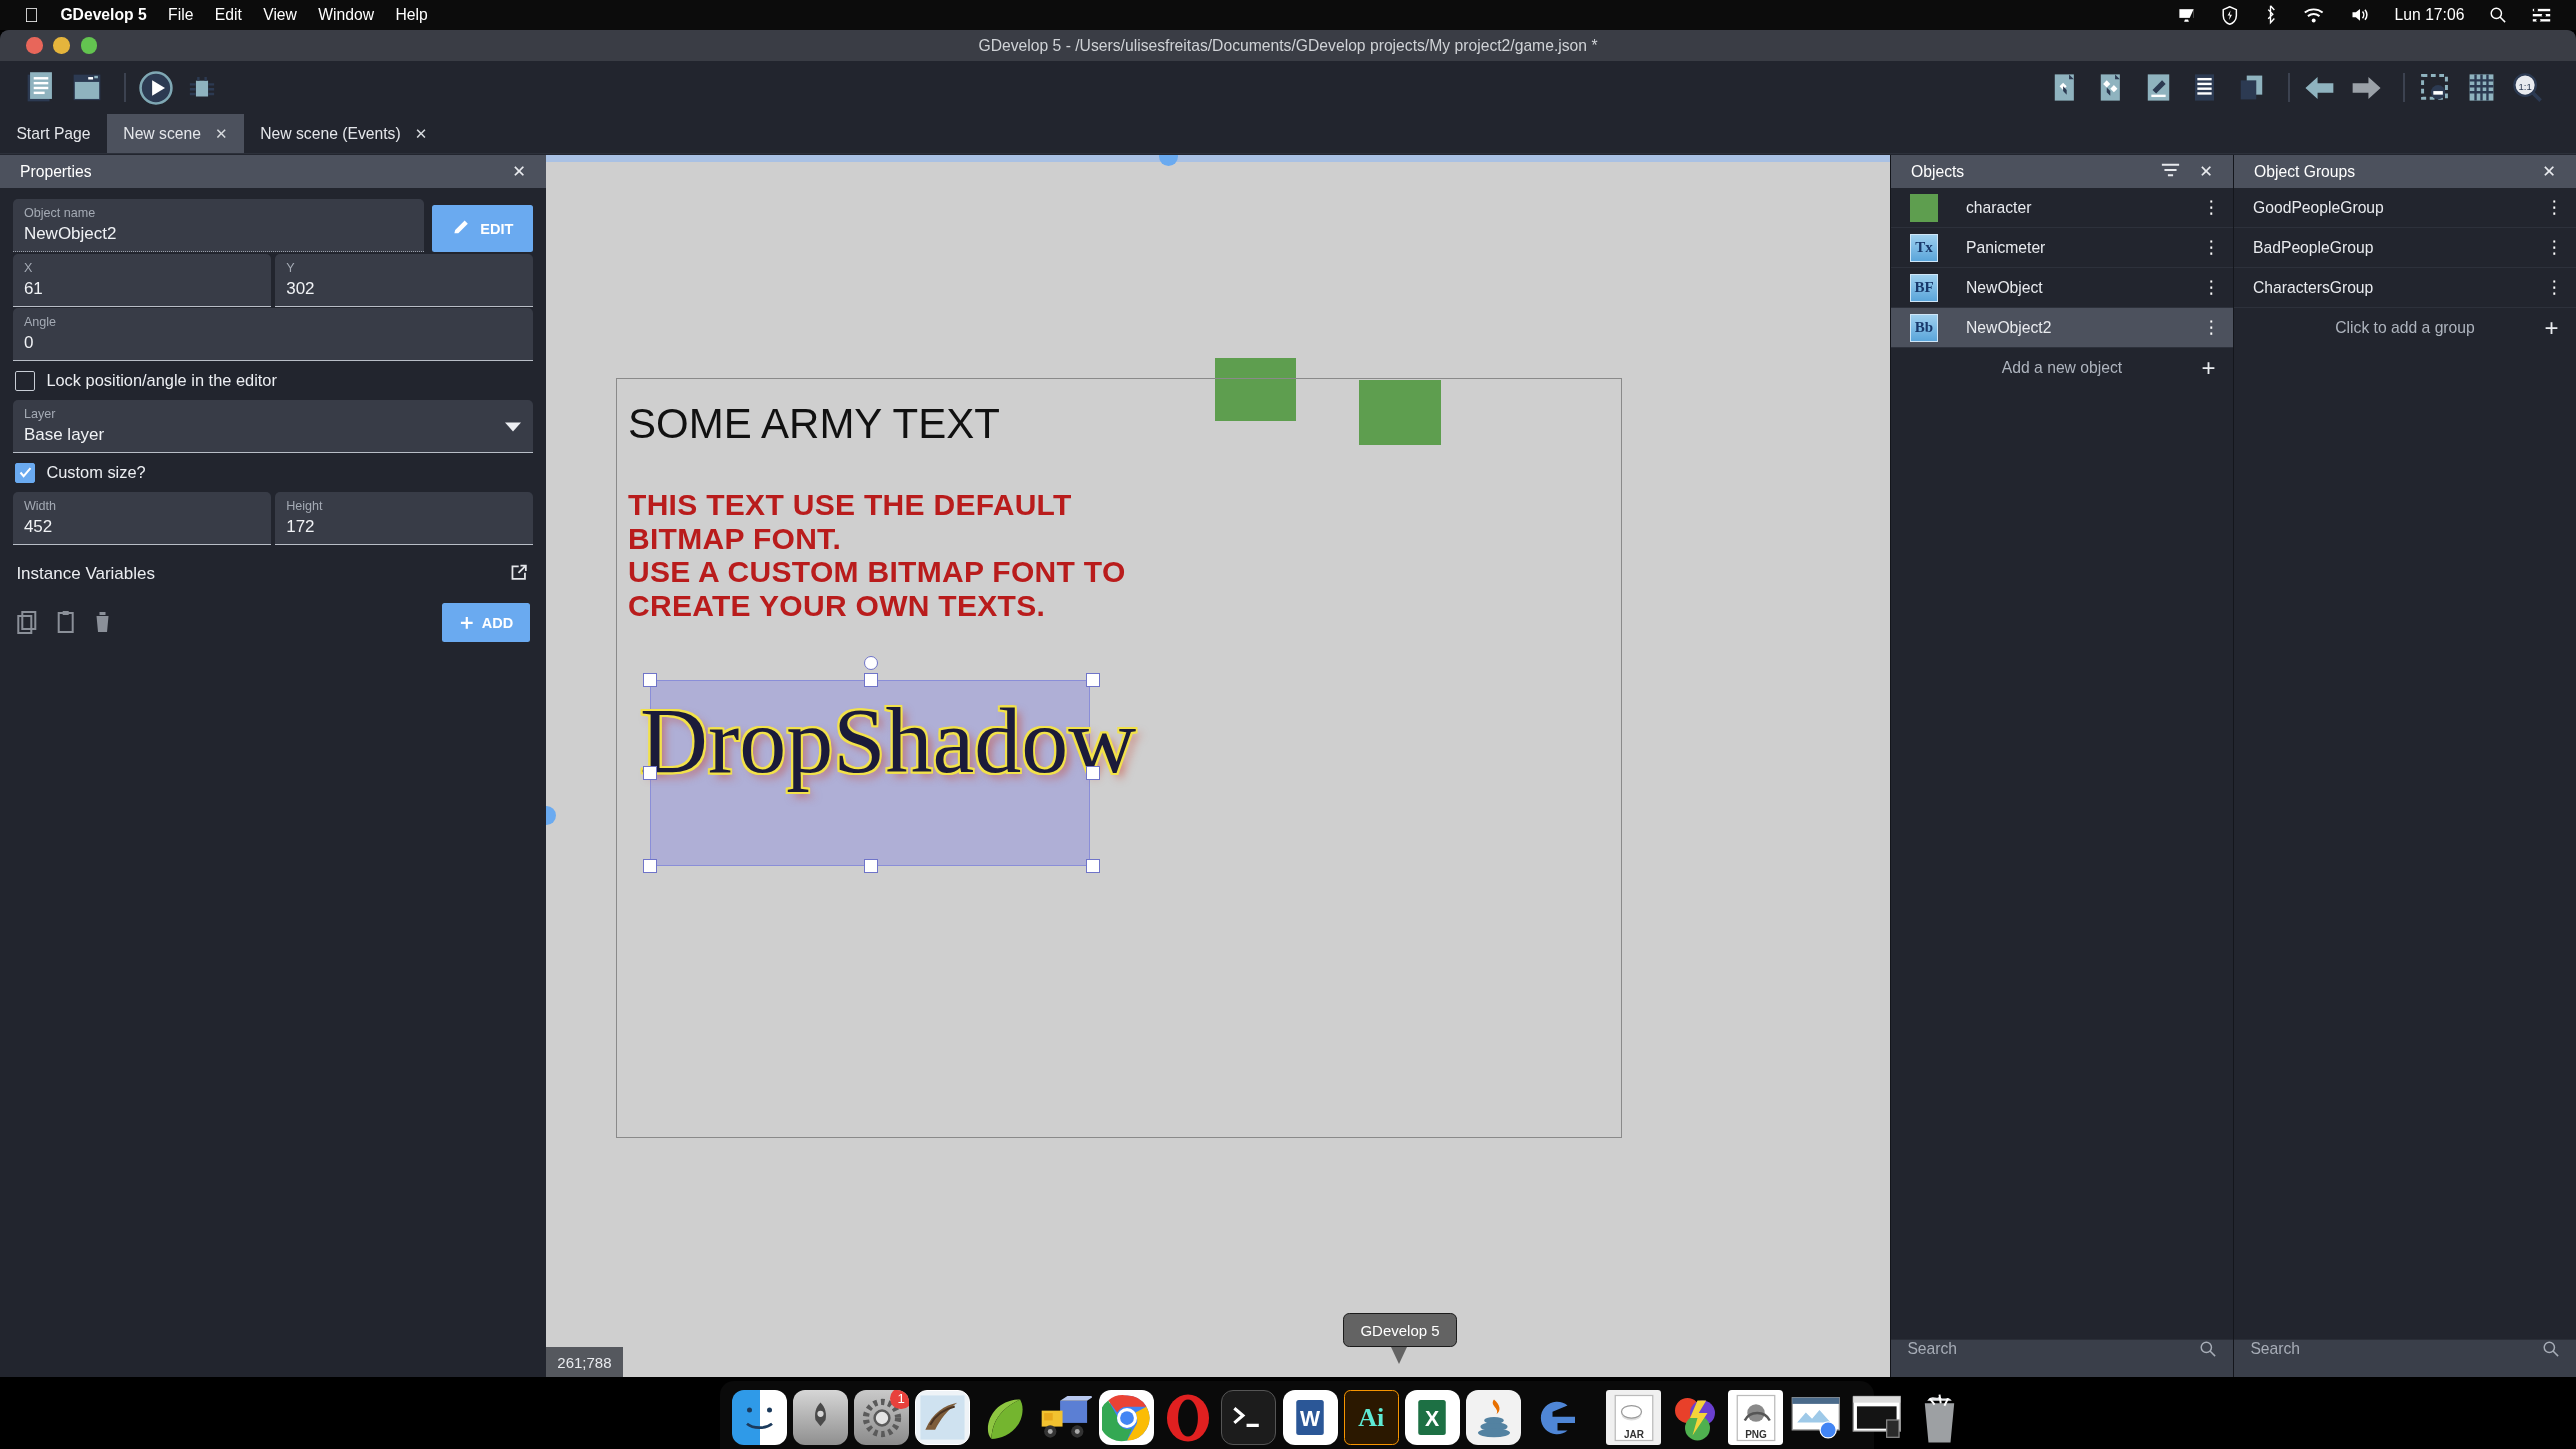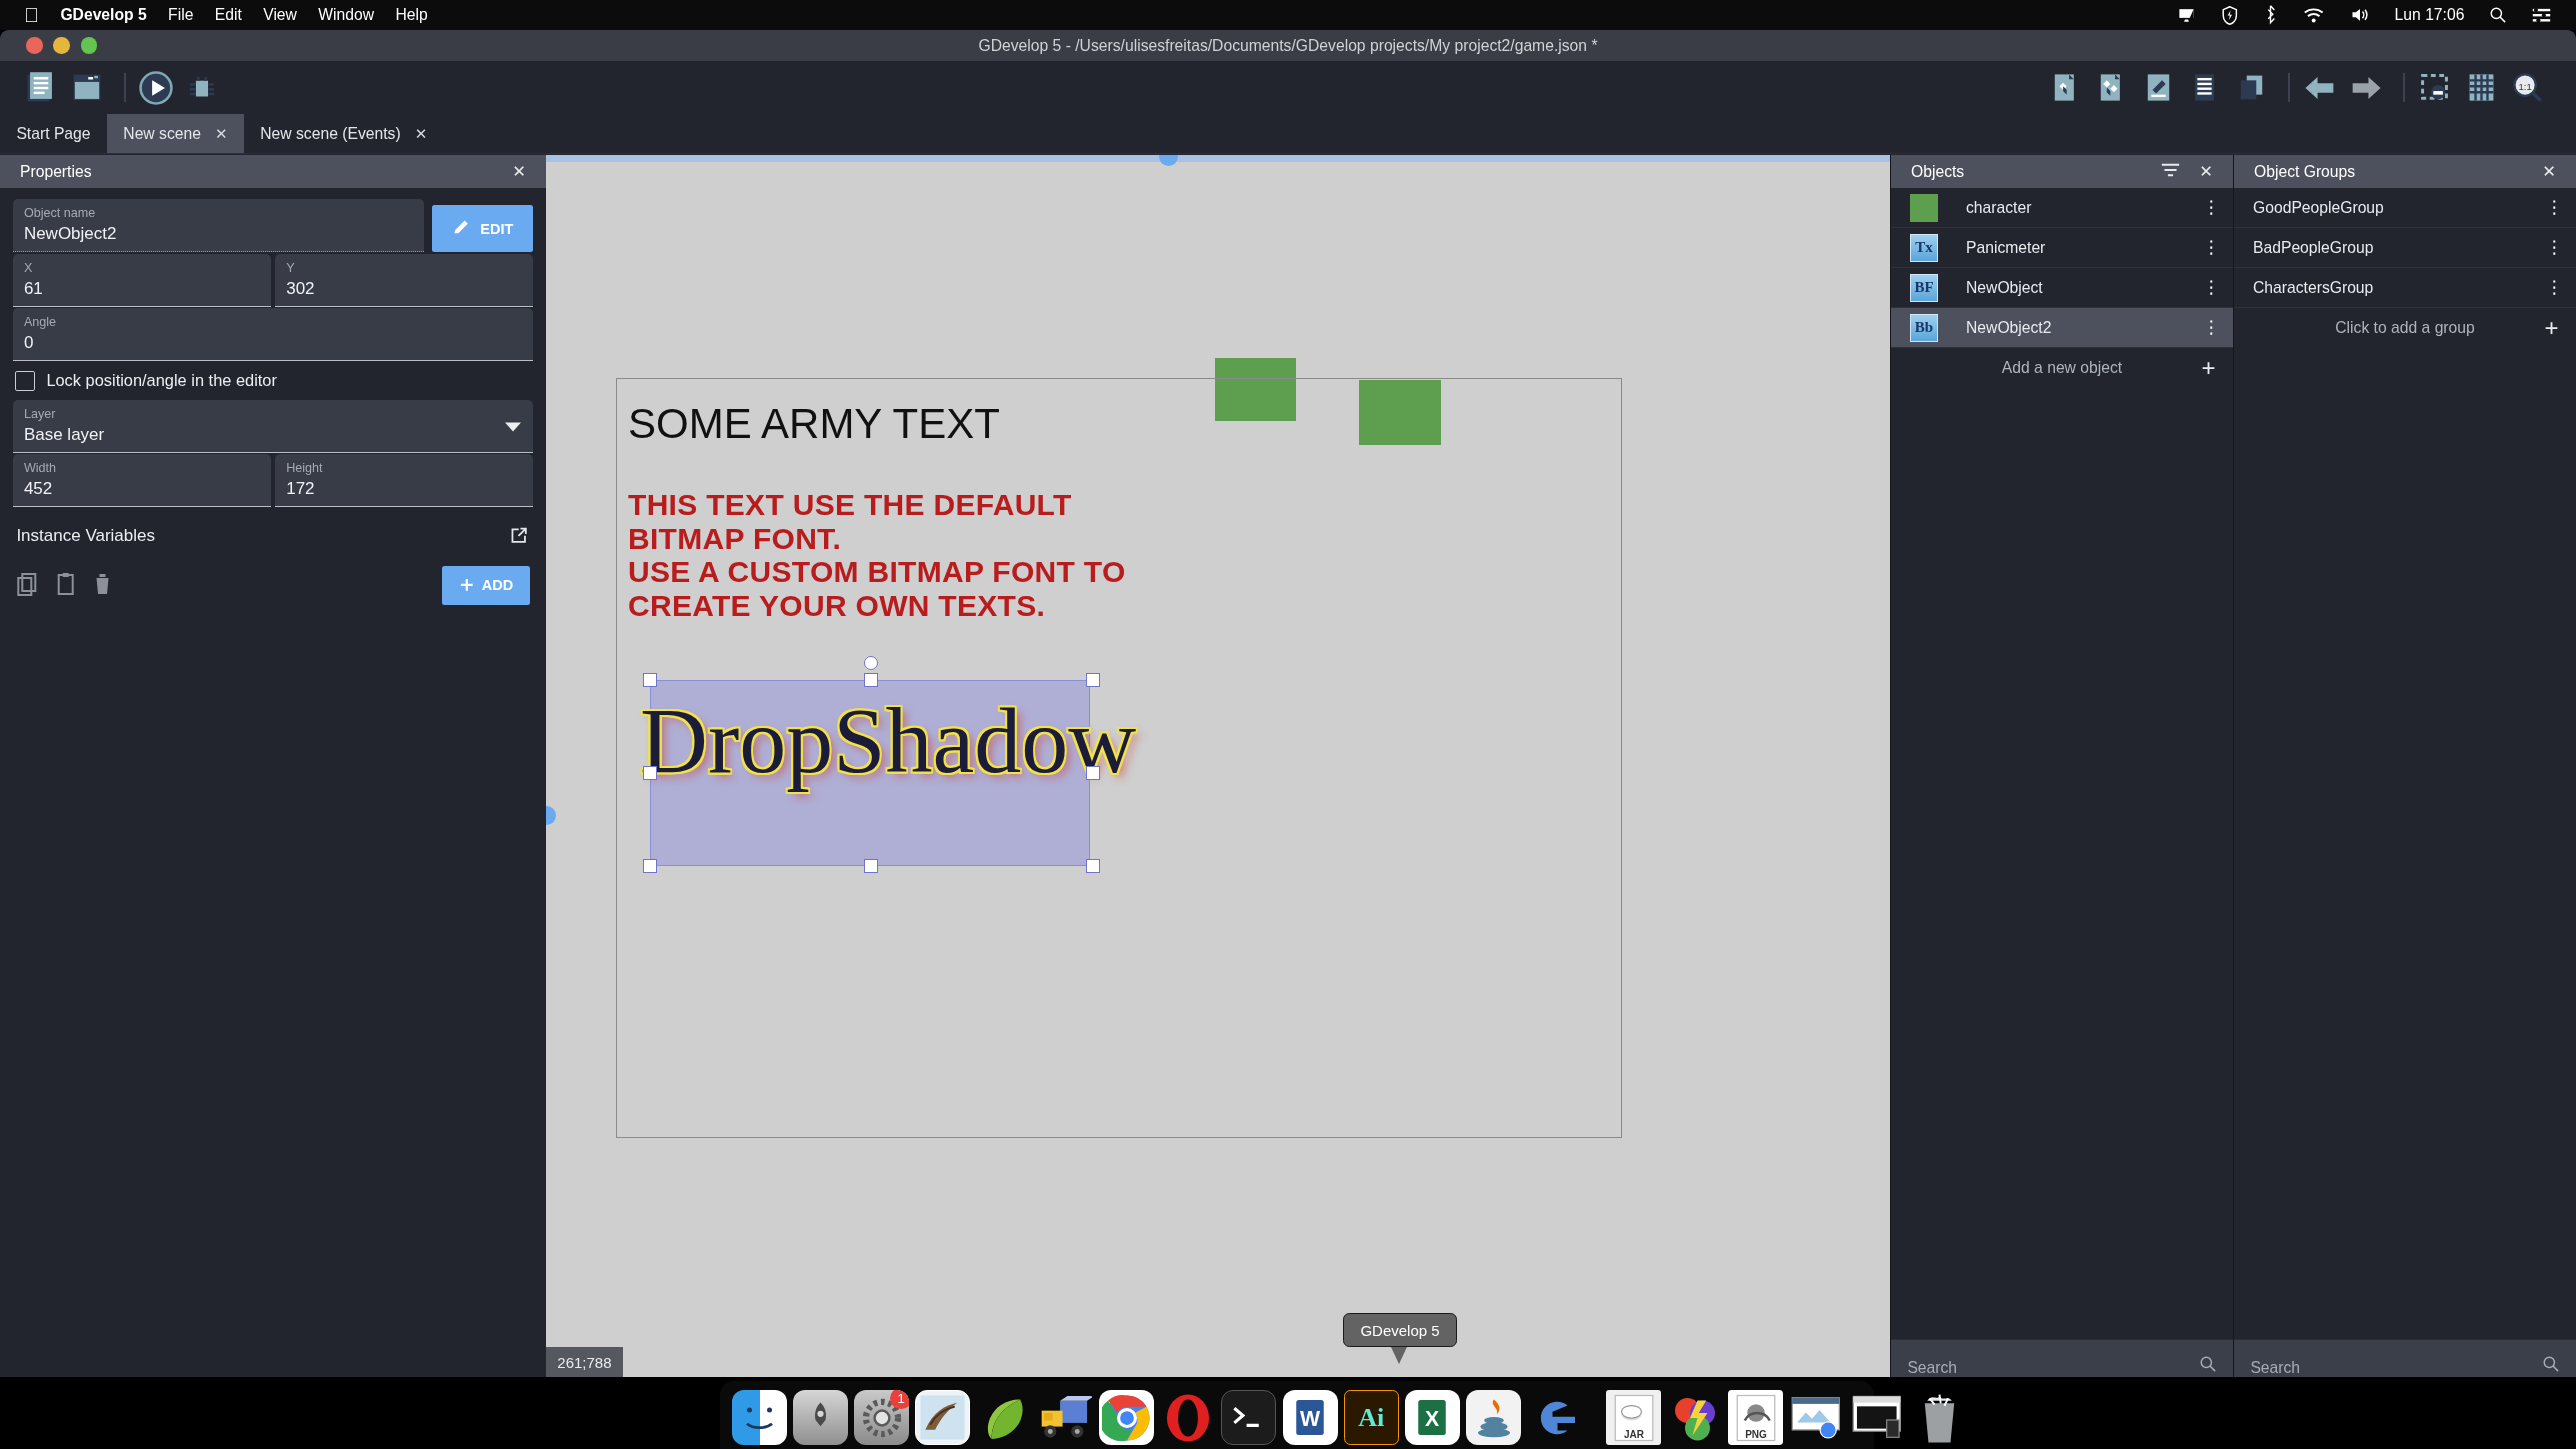--- a/index.html
+++ b/index.html
@@ -131,21 +131,21 @@
   .thumb.tx{background:linear-gradient(#9fd0ef,#5aa5da);border:1.3px solid #cfe6f7;
     display:flex;align-items:center;justify-content:center;color:#18386b;
     font-weight:bold;font-size:15px;font-family:"Liberation Serif",serif;}
   .dots{margin-left:auto;color:#fff;font-size:17.6px;line-height:.6;
     letter-spacing:0;text-align:center;width:16.4px;}
   .addrow{height:40px;display:flex;align-items:center;justify-content:center;
     color:#aeb4be;font-size:15.7px;position:relative;text-align:center;}
   .addrow .plus{position:absolute;right:17.6px;color:#e9ebef;font-size:24px;
     line-height:1;}
   .searchbar{margin-top:auto;height:38px;background:#3a3f4a;display:flex;
-    align-items:flex-end;padding:0 16.4px;color:#a7adb7;font-size:15.7px;
+    align-items:flex-start;padding:0 16.4px;color:#a7adb7;font-size:15.7px;
     border-top:0.6px solid #2a2e37;}
   .searchbar .mag{margin-left:auto;}
 
   
   #groups{width:343px;background:#22252e;display:flex;flex-direction:column;
     flex-shrink:0;border-left:0.6px solid #14161c;}
 
   
   #dock{position:absolute;left:720px;top:1381px;width:1154px;height:68px;
     background:#0a0a0a;border-radius:14px 14px 0 0;display:flex;
@@ -402,20 +402,28 @@
           <div class="chklabel">Lock position/angle in the editor</div>
         </div>
 
 
         <div class="field">
           <div class="flabel">Layer</div>
           <div class="fval">Base layer</div>
           <div class="caret"></div>
         </div>
 
+        <div class="chkrow">
+          <div class="chkbox on">
+            <svg width="15" height="15" viewBox="0 0 24 24">
+                <path d="M4 12l5 6L20 5" stroke="#fff" stroke-width="3.2" fill="none"></path>
+              </svg>
+          </div>
+          <div class="chklabel">Custom size?</div>
+        </div>
 
         <div class="row2">
           <div class="field">
             <div class="flabel">Width</div>
             <div class="fval">452</div>
           </div>
           <div class="field">
             <div class="flabel">Height</div>
             <div class="fval">172</div>
           </div>

